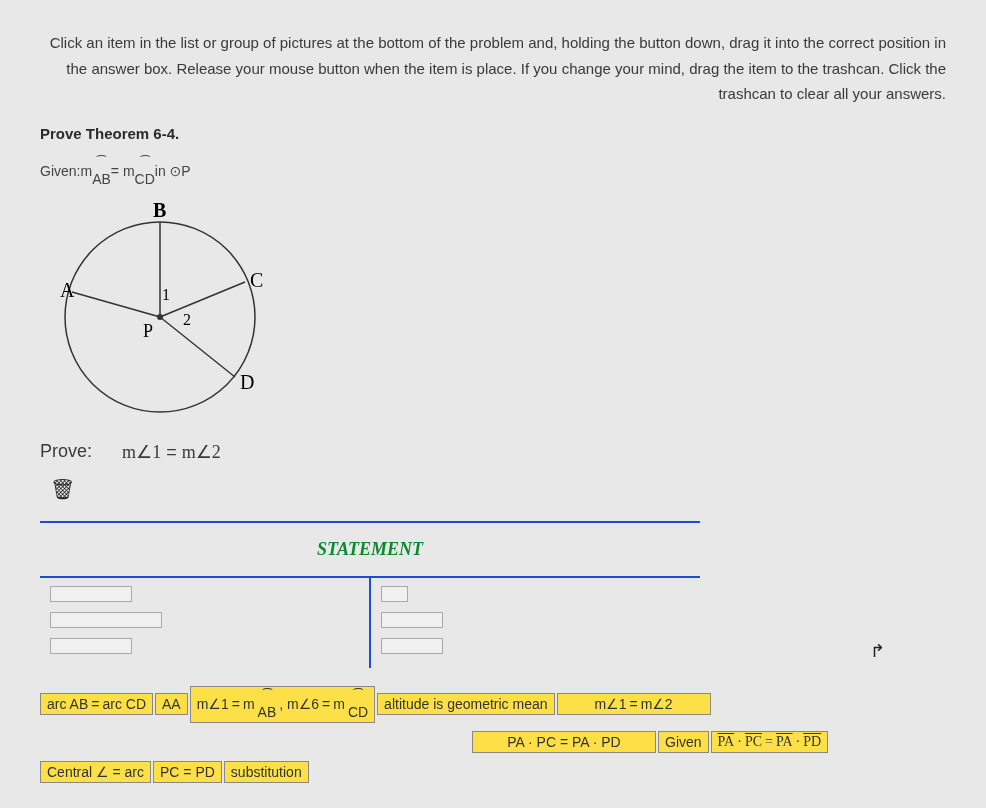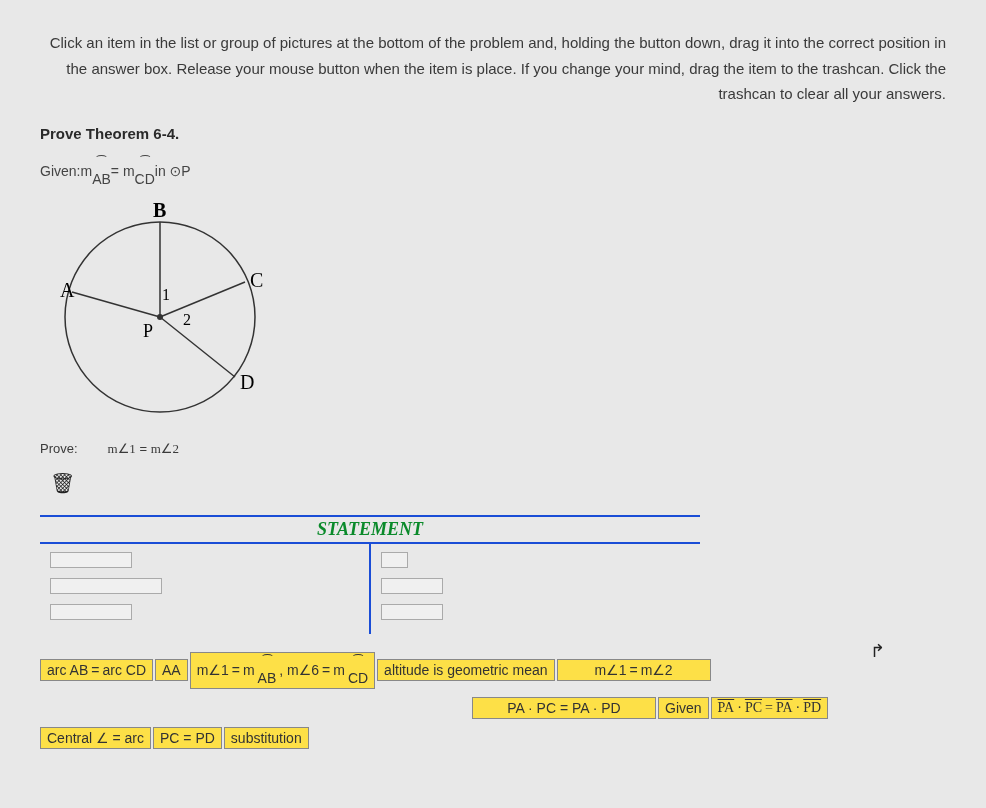--- a/index.html
+++ b/index.html
@@ -48,21 +48,21 @@
     font-size: 12px;
     transform: scaleX(1.5);
   }
   .overline {
     text-decoration: overline;
   }
   .circle-diagram {
     margin: 10px 0 10px 0;
   }
   .prove-line {
-    font-size: 13px;
+    font-size: 18px;
     color: #3a3a3a;
     margin-top: 8px;
     display:flex;
     gap:30px;
     align-items:center;
   }
   .trash {
     margin: 14px 0 20px 10px;
     font-size: 20px;
     color: #222;
@@ -77,21 +77,21 @@
     border-top: 2px solid #1a4dd6;
     border-bottom: 2px solid #1a4dd6;
   }
   .proof-header > div {
     flex: 1;
     text-align: center;
     font-family: 'Comic Sans MS', cursive;
     font-weight: bold;
     font-style: italic;
     font-size: 18px;
-    padding: 2px 0;
+    padding: 16px 0;
   }
   .proof-body {
     display: flex;
     min-height: 90px;
   }
   .proof-col {
     flex: 1;
     padding: 8px 10px;
     display: flex;
     flex-direction: column;

